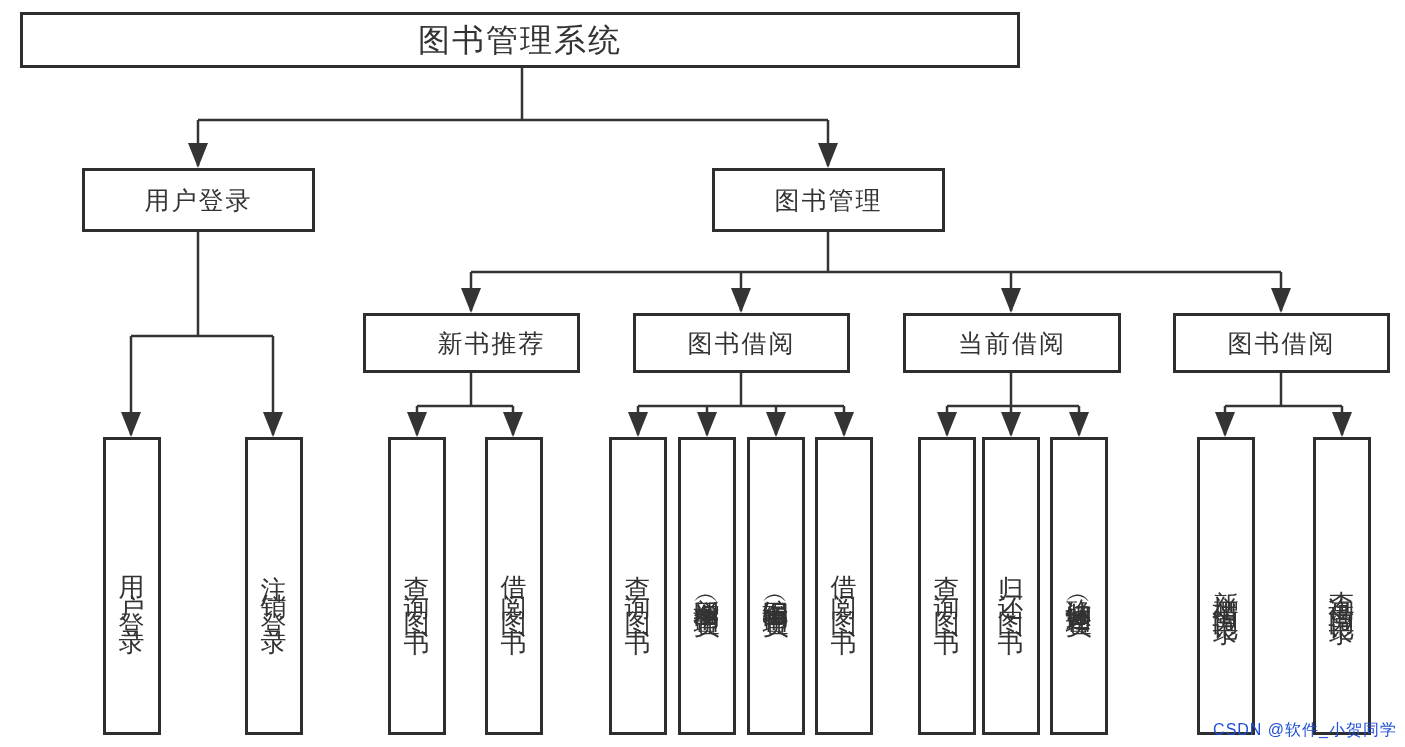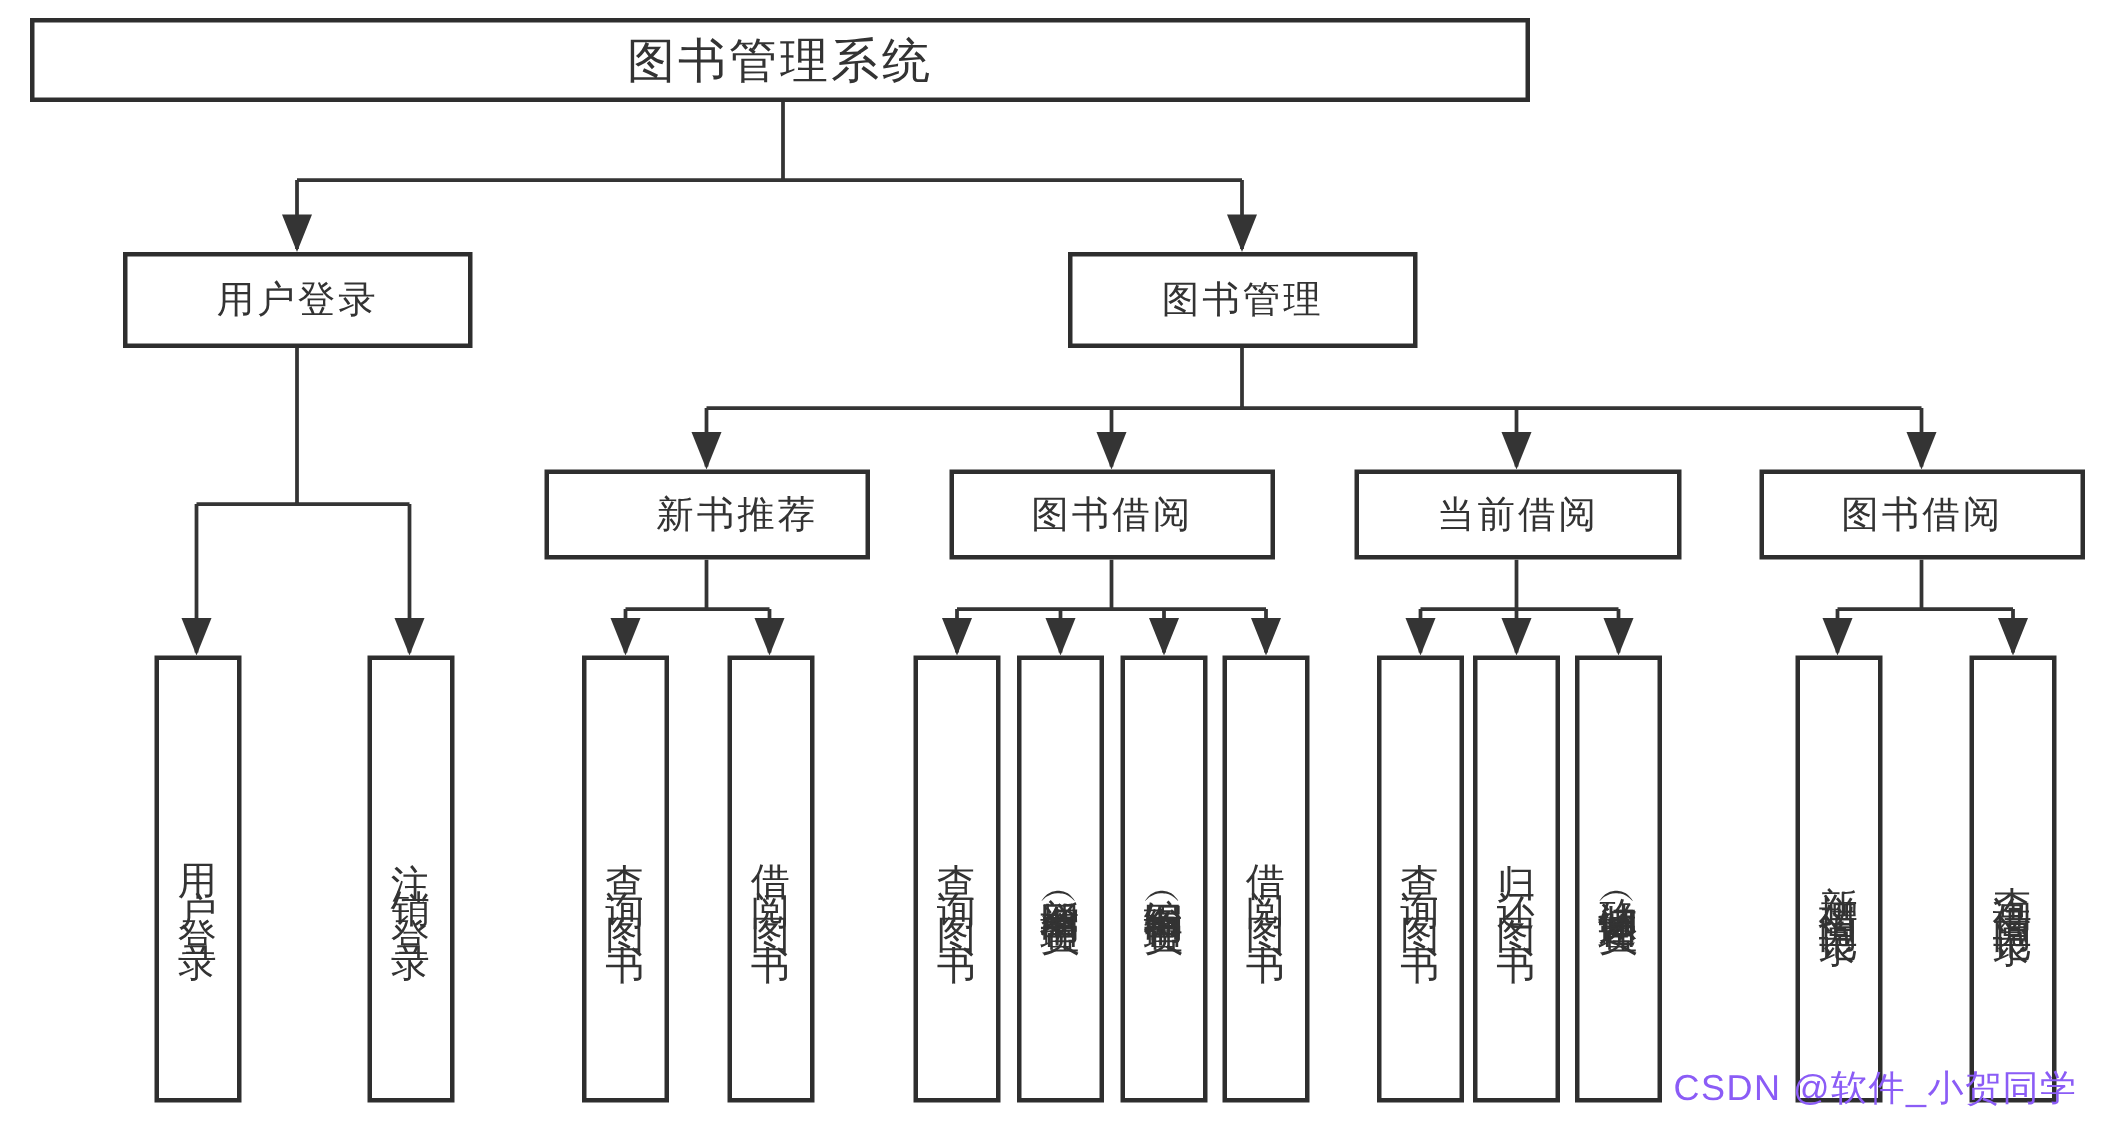--- a/index.html
+++ b/index.html
@@ -48,24 +48,24 @@
     line-height: 1;
     top: 437px;
     width: 58px;
     height: 298px;
   }
   .gap-lg { letter-spacing: 18px; text-indent: 9px; }
   .gap-md { letter-spacing: 6px;  text-indent: 3px; }
   .gap-xs { letter-spacing: 2px;  text-indent: 1px; }
   .watermark {
     position: absolute;
-    right: 20px;
+    right: 8px;
     bottom: 6px;
-    font-size: 24px;
-    color: #8b5cf6;
+    font-size: 16px;
+    color: #1d4ed8;
     letter-spacing: 1px;
     white-space: nowrap;
     z-index: 5;
   }
 </style>
 </head>
 <body>
 
 <div class="canvas">
 

